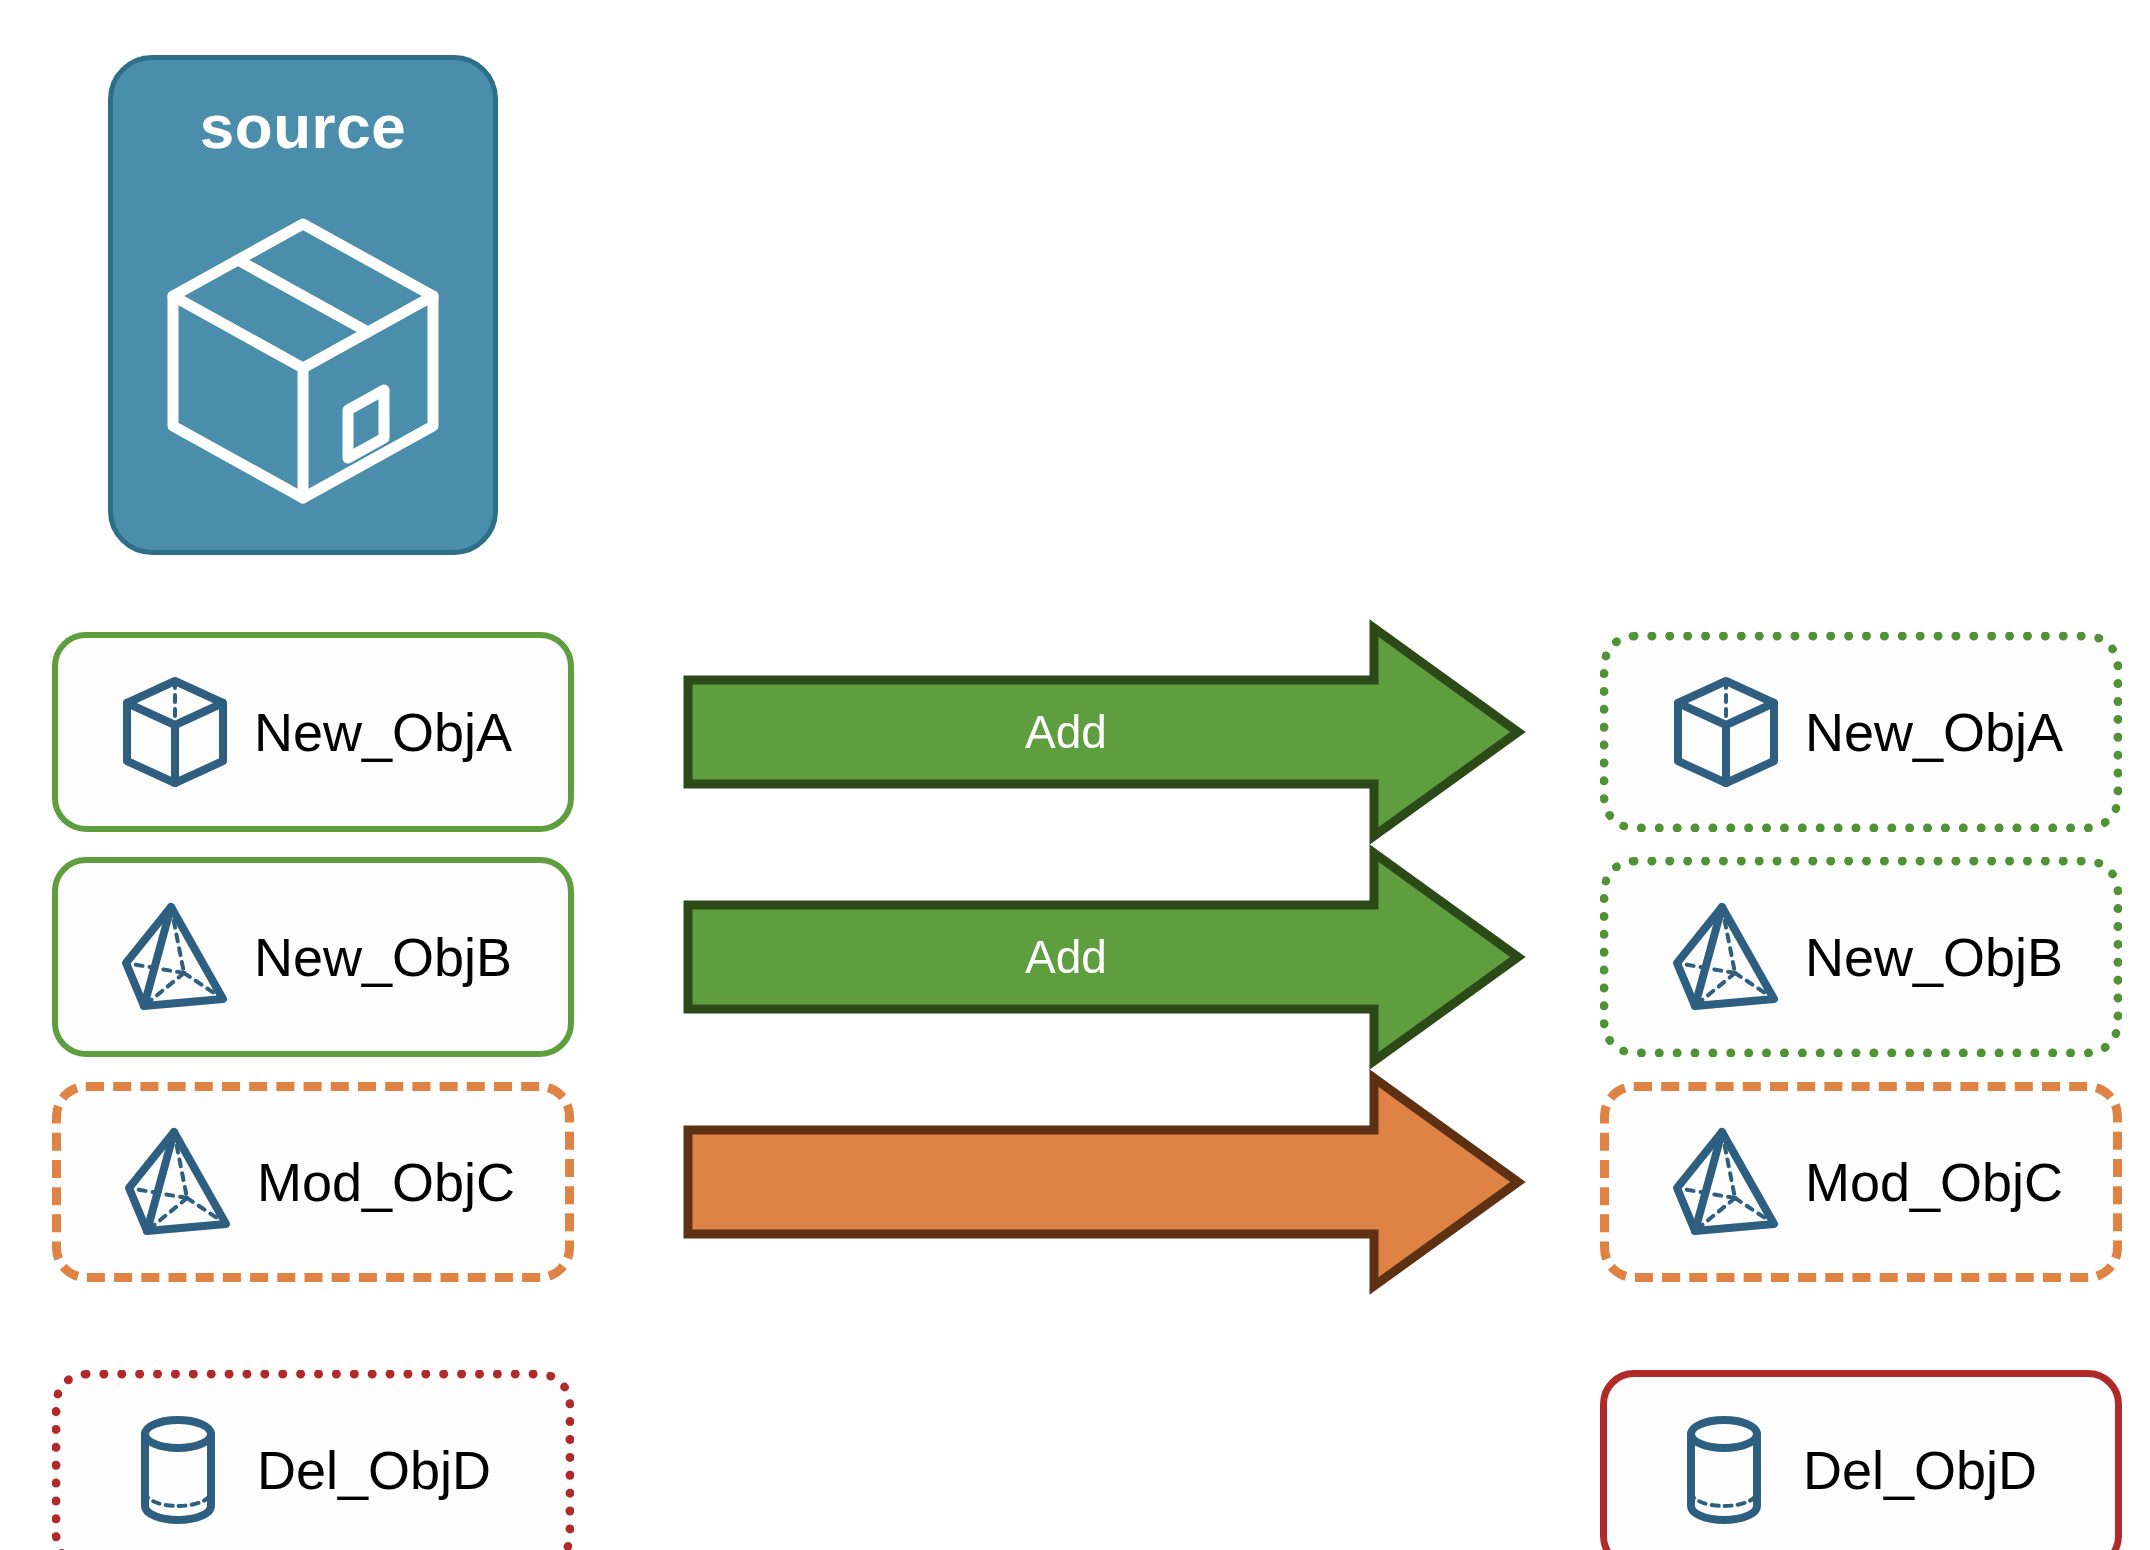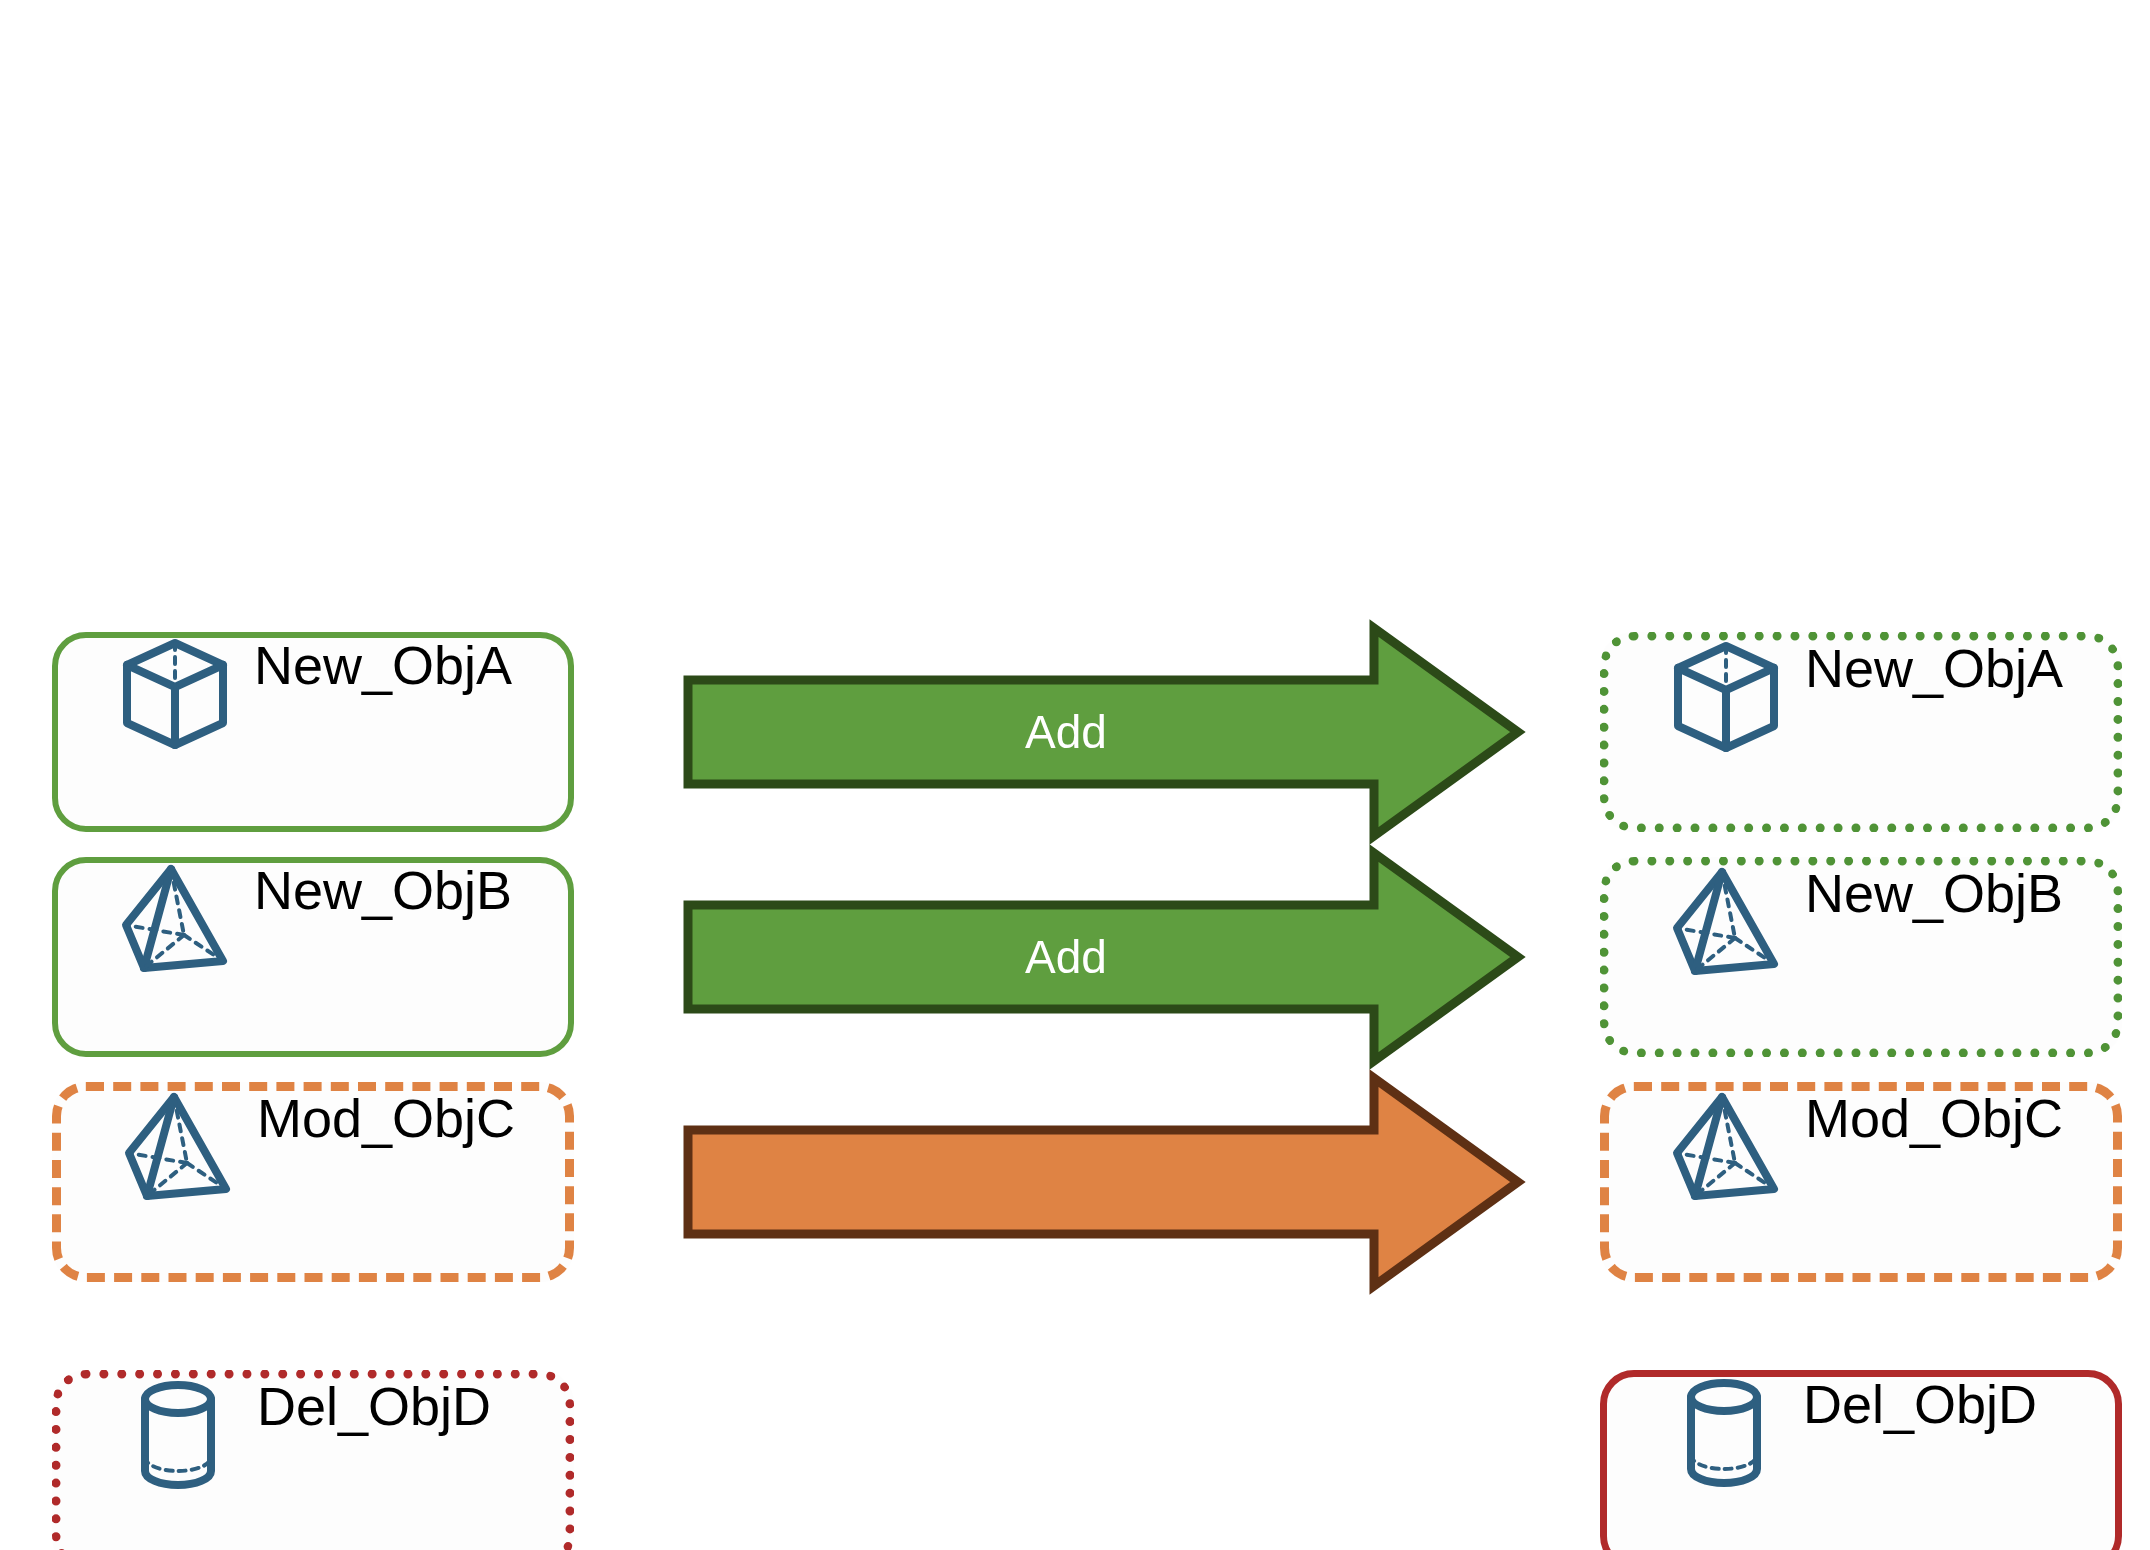--- a/index.html
+++ b/index.html
@@ -57,21 +57,21 @@
   #row-1{top:857px;}
   #row-2{top:1082px;}
   #row-3{top:1370px;}
 
   .objbox{
     position:absolute;
     box-sizing:border-box;
     width:522px;height:200px;
     border-radius:34px;
     background:#fdfdfd;
-    display:flex;
+    display:flex;align-items:center;
     padding-left:64px;
   }
   .objbox.left{left:52px;}
   .objbox.right{left:1600px;}
   .objbox .obj-icon{width:106px;height:112px;flex:0 0 106px;display:flex;align-items:center;justify-content:center;}
   .objbox .obj-label{
     margin-left:26px;
     font-size:54px;
     color:#000000;
     white-space:nowrap;
@@ -96,20 +96,32 @@
     pointer-events:none;
     margin-left:20px;
   }
   svg{display:block;overflow:visible;}
 </style>
 </head>
 <body>
 
 <div id="stage">
 
+  <div class="endpoint" id="source-panel">
+    <div class="ep-title">source</div>
+    <div class="ep-icon">
+      <svg width="290" height="300" viewBox="0 0 290 300" fill="none" stroke="#ffffff" stroke-width="11" stroke-linejoin="round" stroke-linecap="round">
+        <polygon points="145,20 275,92 145,164 15,92"></polygon>
+        <polyline points="15,92 15,222 145,294 275,222 275,92"></polyline>
+        <line x1="145" y1="164" x2="145" y2="294"></line>
+        <polyline points="80,56 210,128"></polyline>
+        <polygon points="190,206 226,186 226,234 190,254"></polygon>
+      </svg>
+    </div>
+  </div>
 
 
 
   <div class="row" id="row-0">
     <div class="objbox left bd-solid" style="border-color: rgb(95, 158, 63); border-width: 6px;">
       <div class="obj-icon">
           <svg width="106" height="112" viewBox="0 0 106 112" fill="none" stroke="#2e5f80" stroke-width="8" stroke-linejoin="round" stroke-linecap="round">
             <polygon points="53,5 101,27 101,85 53,107 5,85 5,27"></polygon>
             <polyline points="5,27 53,49 101,27"></polyline>
             <line x1="53" y1="49" x2="53" y2="107"></line>

